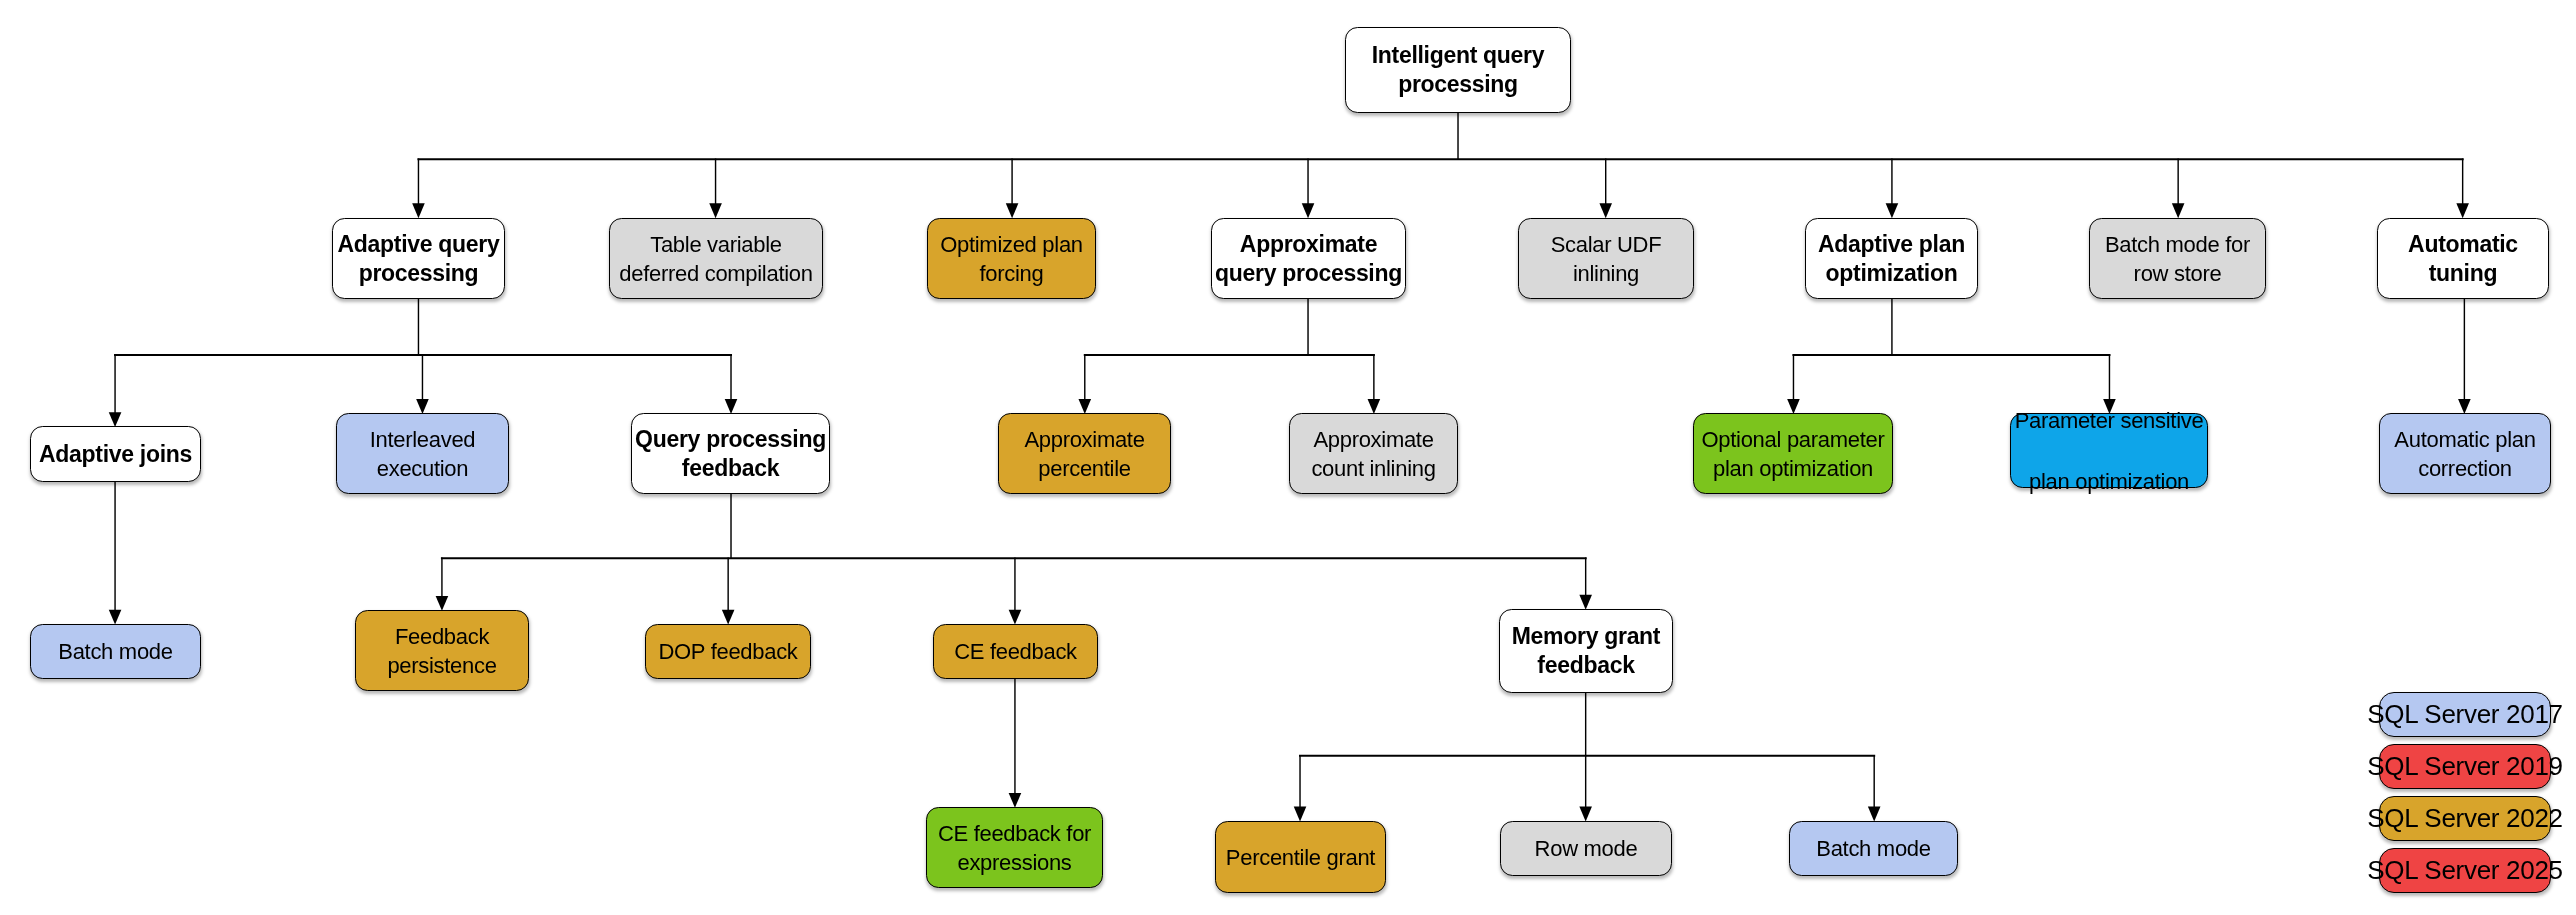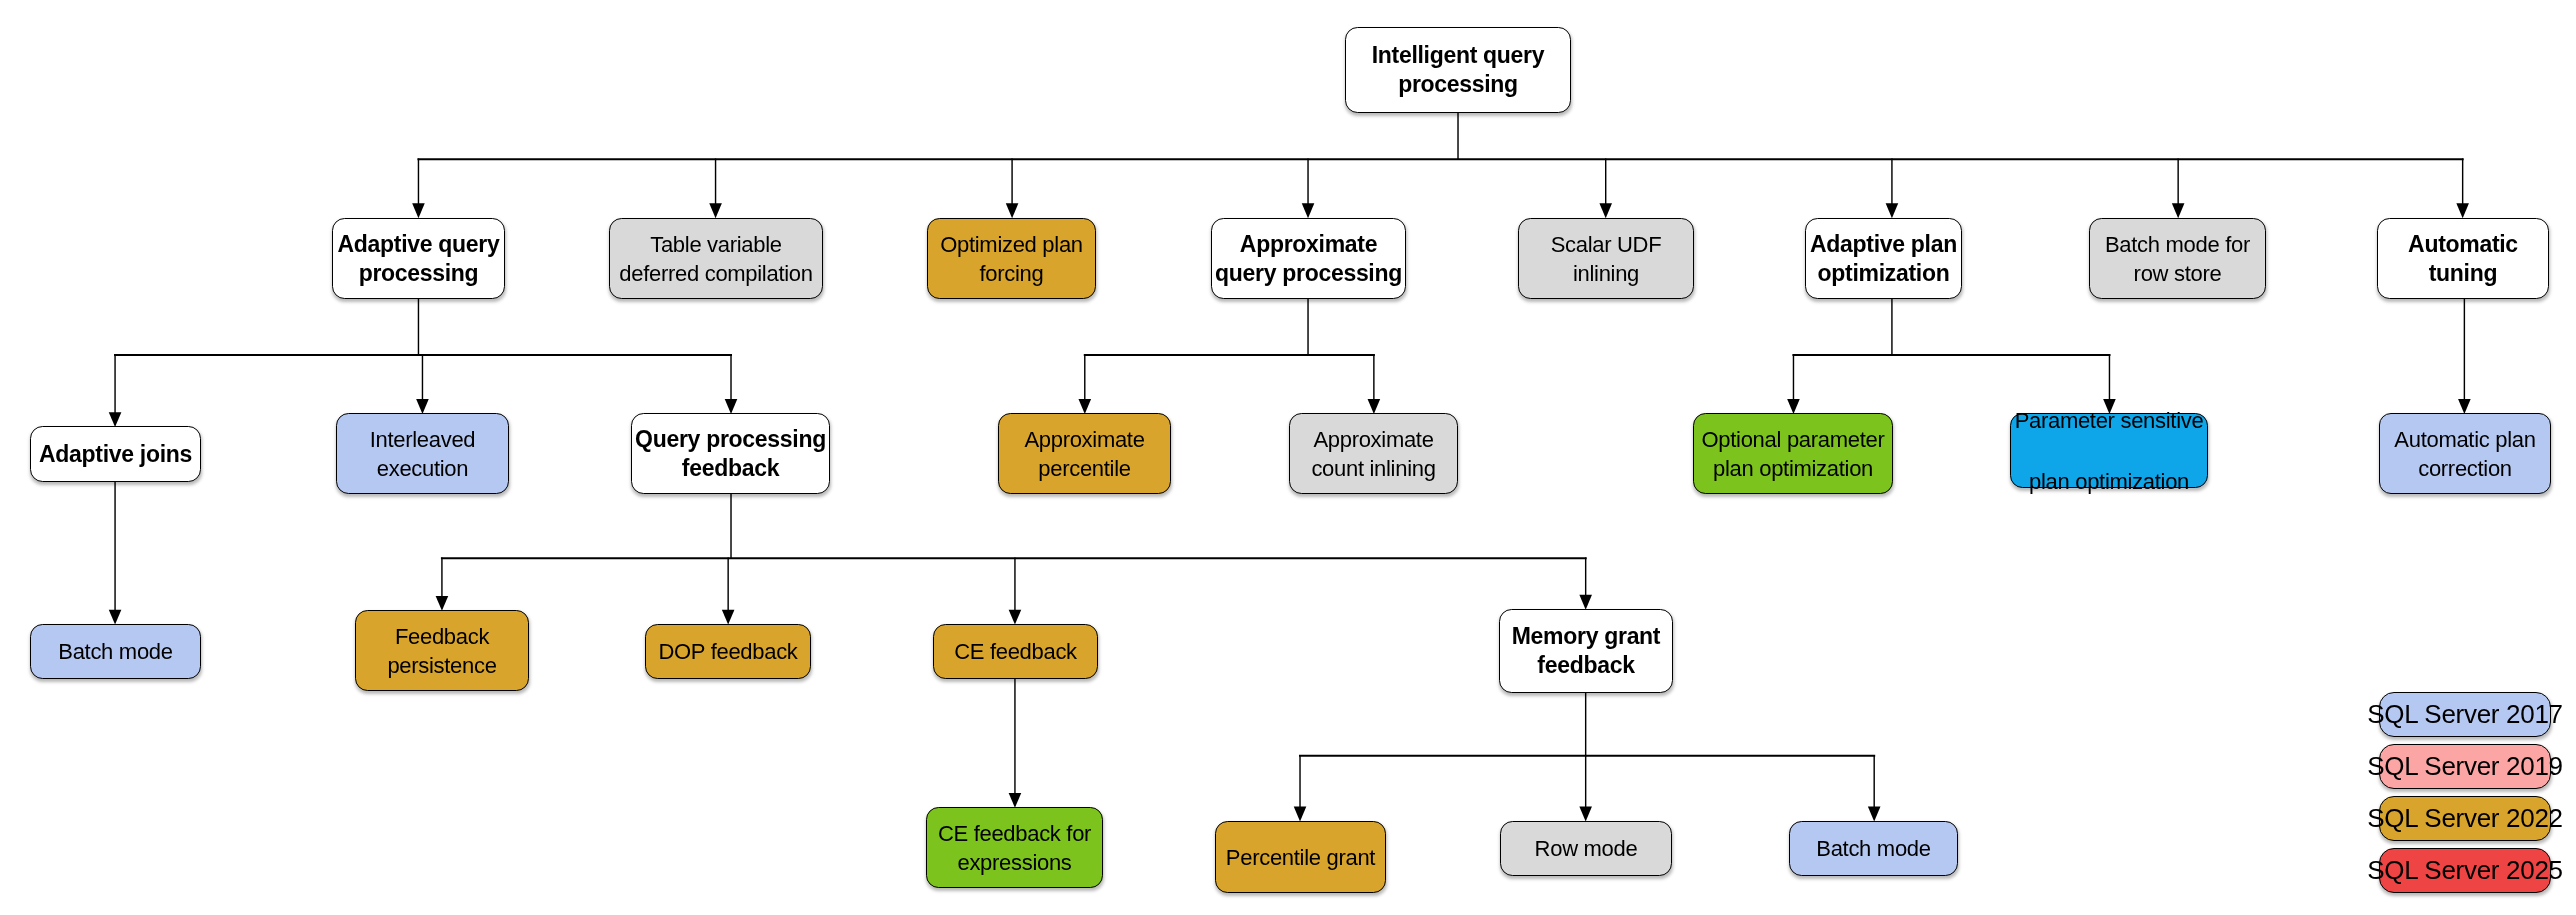--- a/index.html
+++ b/index.html
@@ -151,21 +151,21 @@
         <div>forcing</div>
       </div>
       <div class="node bold" style="left: 1211px; top: 218px; width: 195px; height: 81px; background: rgb(255, 255, 255);">
         <div>Approximate</div>
         <div>query processing</div>
       </div>
       <div class="node" style="left: 1518px; top: 218px; width: 176px; height: 81px; background: rgb(217, 217, 217);">
         <div>Scalar UDF</div>
         <div>inlining</div>
       </div>
-      <div class="node bold" style="left: 1805px; top: 218px; width: 157px; height: 81px; background: rgb(255, 255, 255);">
+      <div class="node bold" style="left: 1805px; top: 218px; width: 173px; height: 81px; background: rgb(255, 255, 255);">
         <div>Adaptive plan</div>
         <div>optimization</div>
       </div>
       <div class="node" style="left: 2089px; top: 218px; width: 177px; height: 81px; background: rgb(217, 217, 217);">
         <div>Batch mode for</div>
         <div>row store</div>
       </div>
       <div class="node bold" style="left: 2377px; top: 218px; width: 172px; height: 81px; background: rgb(255, 255, 255);">
         <div>Automatic</div>
         <div>tuning</div>
@@ -227,18 +227,18 @@
       </div>
       <div class="node" style="left: 1500px; top: 821px; width: 172px; height: 55px; background: rgb(217, 217, 217);">
         <div>Row mode</div>
       </div>
       <div class="node" style="left: 1789px; top: 821px; width: 169px; height: 55px; background: rgb(181, 200, 241);">
         <div>Batch mode</div>
       </div>
     </div>
   <div id="legend">
       <div class="legend-item" style="background: rgb(181, 200, 241);">SQL Server 2017</div>
-      <div class="legend-item" style="background: #fca5a5;">SQL Server 2019</div>
+      <div class="legend-item" style="background: #ef4444;">SQL Server 2019</div>
       <div class="legend-item" style="background: rgb(216, 164, 43);">SQL Server 2022</div>
       <div class="legend-item" style="background: #ef4444;">SQL Server 2025</div>
     </div>
 </div>
 
 
 </body></html>

